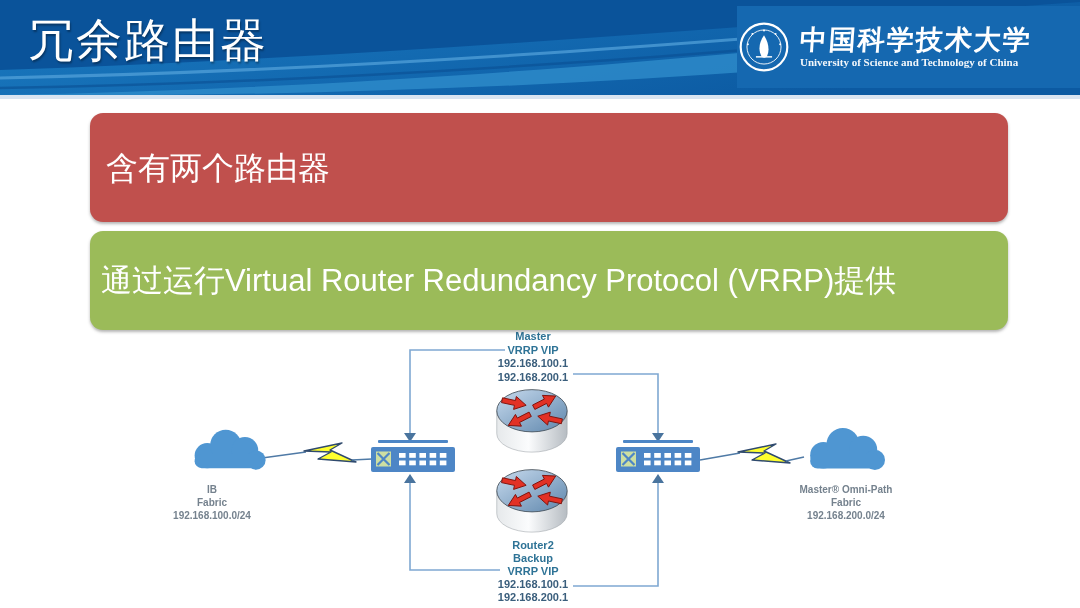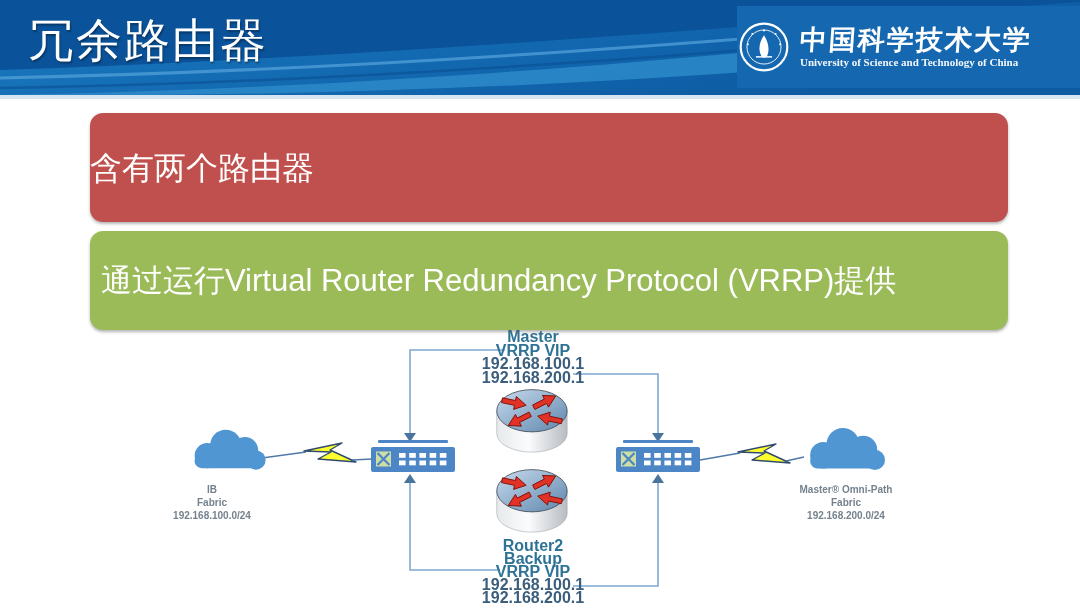--- a/index.html
+++ b/index.html
@@ -27,32 +27,32 @@
   .logo-en{
     font-family:"Liberation Serif",serif;font-weight:bold;font-size:11px;
     line-height:14px;white-space:nowrap;opacity:.95;
   }
   
   .box{
     position:absolute;left:90px;width:918px;border-radius:13px;color:#ffffff;
     z-index:3;display:flex;flex-direction:column;justify-content:center;
     box-shadow:0 2px 3px rgba(90,90,90,.45);
   }
-  .box-red{top:113px;height:109px;background:#c0504d;box-sizing:border-box;}
+  .box-red{top:113px;height:109px;background:#c0504d;padding-left:16px;box-sizing:border-box;}
   .box-red .line{font-size:32px;line-height:40px;}
   .box-green{top:231px;height:99px;background:#9bbb59;padding-left:11px;box-sizing:border-box;}
   .box-green .line{font-size:31px;line-height:40px;white-space:nowrap;}
   
   .diagram{position:absolute;inset:0;z-index:1;}
   .diagram svg{position:absolute;top:0;left:0;}
   .dlabel{
     position:absolute;transform:translateX(-50%);text-align:center;
     white-space:nowrap;font-weight:bold;
   }
-  .router-label{font-size:16px;}
+  .router-label{font-size:11px;}
   .router-label .strong{color:#2e7396;line-height:13.5px;}
   .router-label .ip{color:#3a5e7c;line-height:13.5px;}
   .lbl-router-top{left:533px;top:330px;line-height:13.5px;}
   .lbl-router-bottom{left:533px;top:539px;line-height:13px;}
   .lbl-router-bottom .strong,.lbl-router-bottom .ip{line-height:13px;}
   .cloud-label{font-size:10px;line-height:13px;color:#75828e;font-weight:bold;}
   .lbl-cloud-left{left:212px;top:483px;}
   .lbl-cloud-right{left:846px;top:483px;}
 </style>
 </head>

